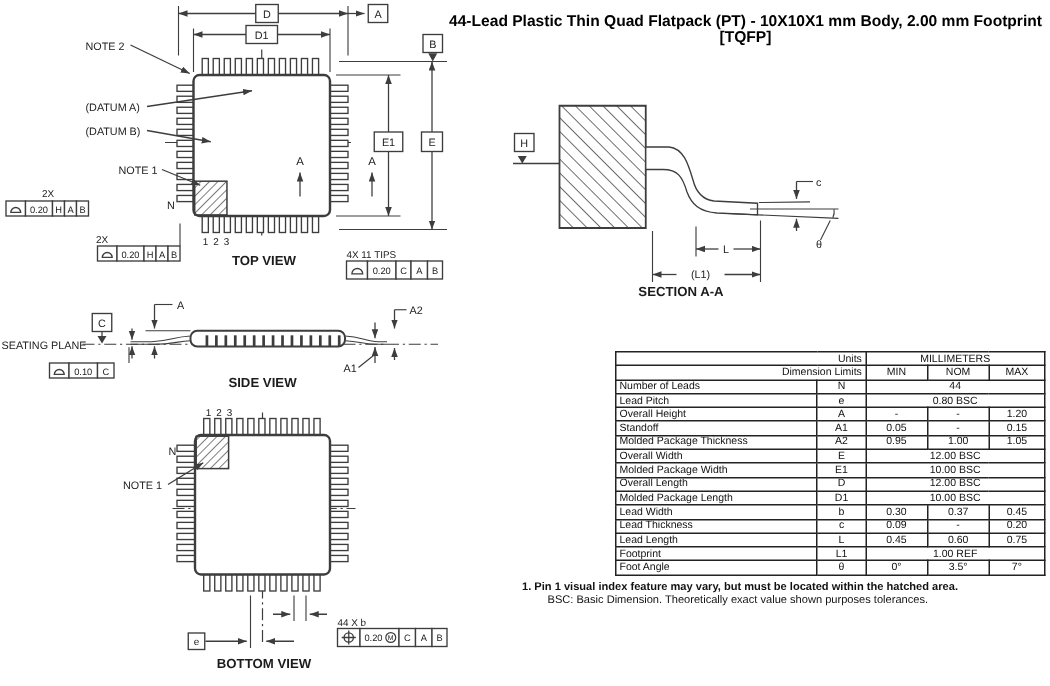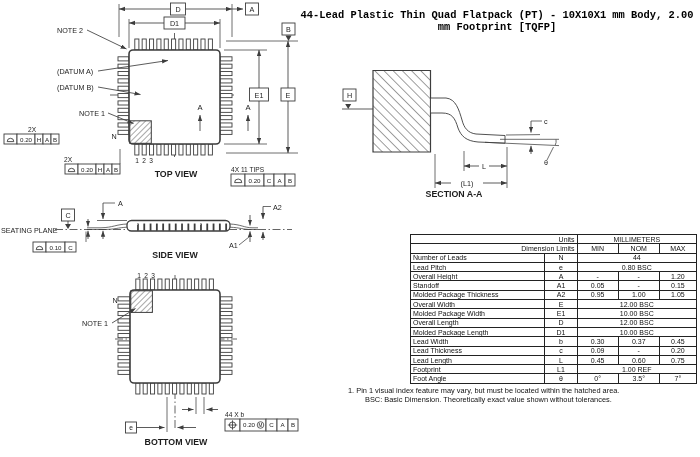--- a/index.html
+++ b/index.html
@@ -1,19 +1,19 @@
 <!DOCTYPE html>
 <html><head>
 <meta charset="utf-8">
 <style>
   html,body{margin:0;padding:0;background:#fff;}
   #canvas{position:relative;width:700px;height:457px;background:#ffffff;overflow:hidden;
           font-family:"Liberation Sans",sans-serif;color:#111;}
   #page-title{position:absolute;left:296px;top:9px;width:402px;text-align:center;
-              font-size:10.4px;font-weight:bold;color:#000;font-family:Liberation Mono, monospace;}
+              font-size:10.4px;font-weight:bold;color:#000;}
   svg{position:absolute;overflow:visible;}
   #svg-top{left:0;top:0;}
   #svg-side{left:0;top:195px;}
   #svg-bottom{left:60px;top:262px;}
   #svg-section{left:340px;top:55px;}
   svg text{font-family:"Liberation Sans",sans-serif;fill:#1c1c1c;}
   .t6{font-size:6.2px;}
   .t65{font-size:6.6px;}
   .t7{font-size:7.2px;}
   .t75{font-size:7.6px;}
@@ -30,21 +30,21 @@
   
   #dims-wrap{position:absolute;left:410px;top:234px;width:287px;}
   table.dims{width:287px;border-collapse:collapse;table-layout:fixed;font-size:7px;color:#111;
              border:1.6px solid #111;}
   table.dims td{border:1px solid #222;height:8.3px;padding:0 2px;line-height:1;overflow:hidden;
                 white-space:nowrap;}
   table.dims td.ctr{text-align:center;padding:0;}
   table.dims td.ra{text-align:right;}
   
   #notes{position:absolute;left:345px;top:386px;width:352px;font-size:7.4px;line-height:9.4px;color:#111;}
-  #notes .item{padding-left:3px;}
+  #notes .item{padding-left:3px;font-weight:bold;}
   #notes .sub{padding-left:20px;}
 </style>
 </head>
 <body>
 
 <div id="canvas">
 
   <div id="page-title">44-Lead Plastic Thin Quad Flatpack (PT) - 10X10X1 mm Body, 2.00 mm Footprint [TQFP]</div>
 
   <svg id="svg-top" width="340" height="195" viewBox="0 0 340 195">
@@ -558,16 +558,16 @@
             <td class="ctr">0°</td>
             <td class="ctr">3.5°</td>
             <td class="ctr">7°</td>
           </tr>
         </tbody>
     </table>
   </div>
 
   <div id="notes">
     <div class="item">1.  Pin 1 visual index feature may vary, but must be located within the hatched area.</div>
-    <div class="sub">BSC: Basic Dimension. Theoretically exact value shown without tolerances.</div>
+    <div class="sub">BSC: Basic Dimension. Theoretically exact value shown purposes tolerances.</div>
   </div>
 
 </div>
 
 </body></html>

